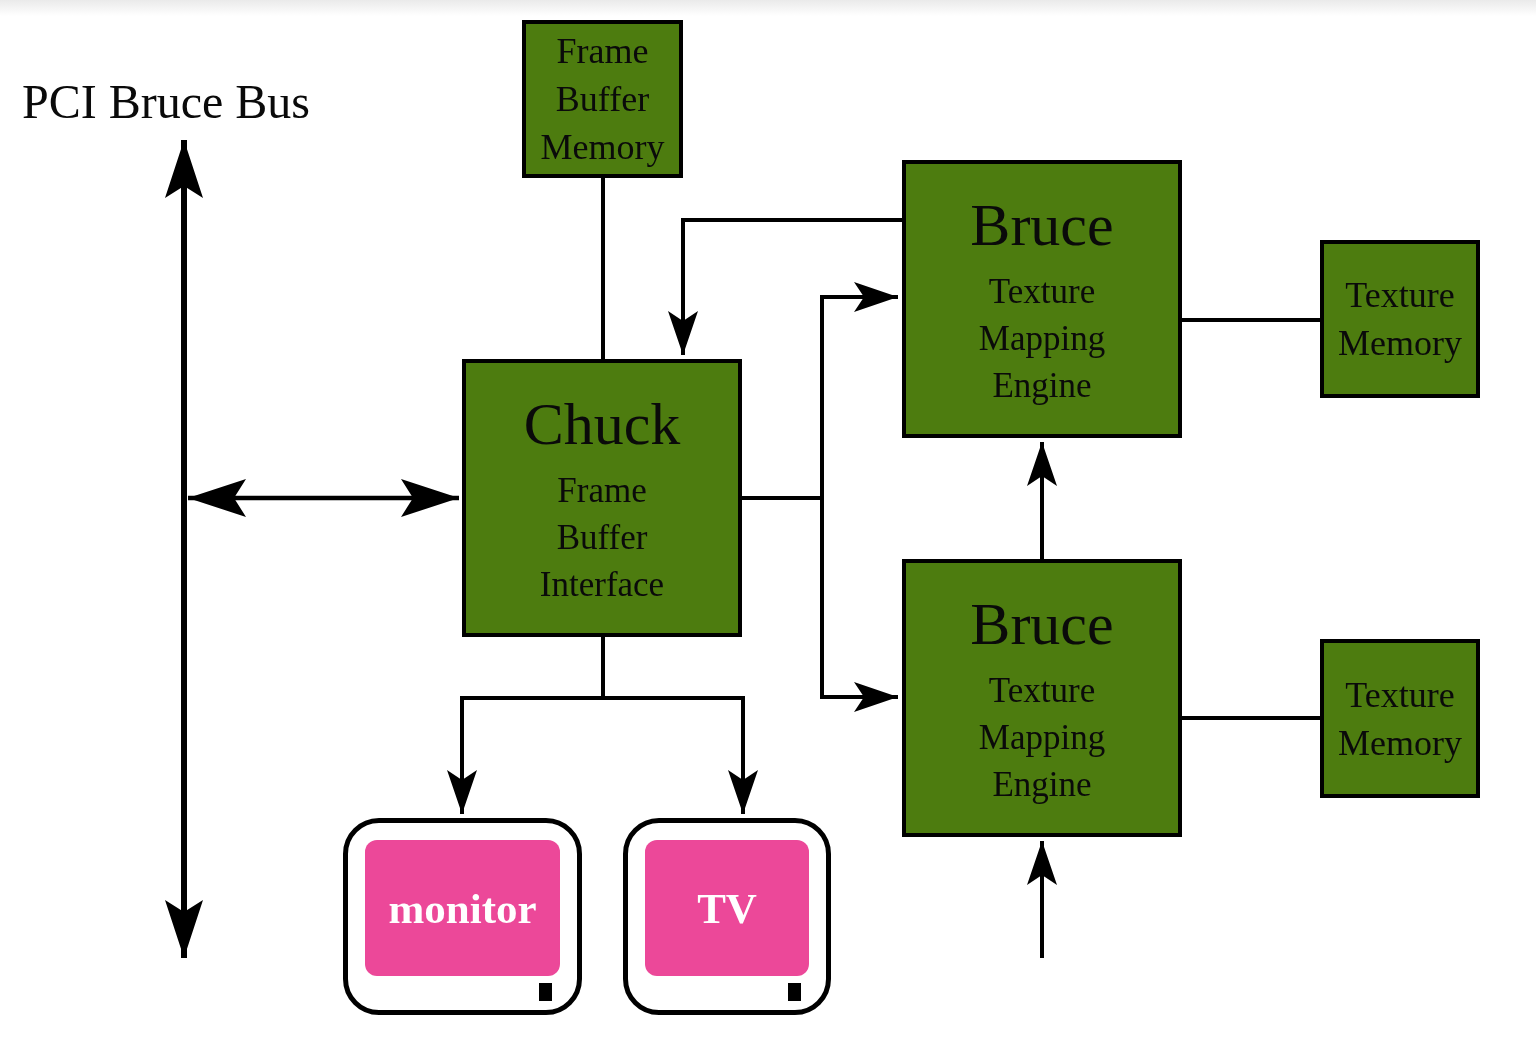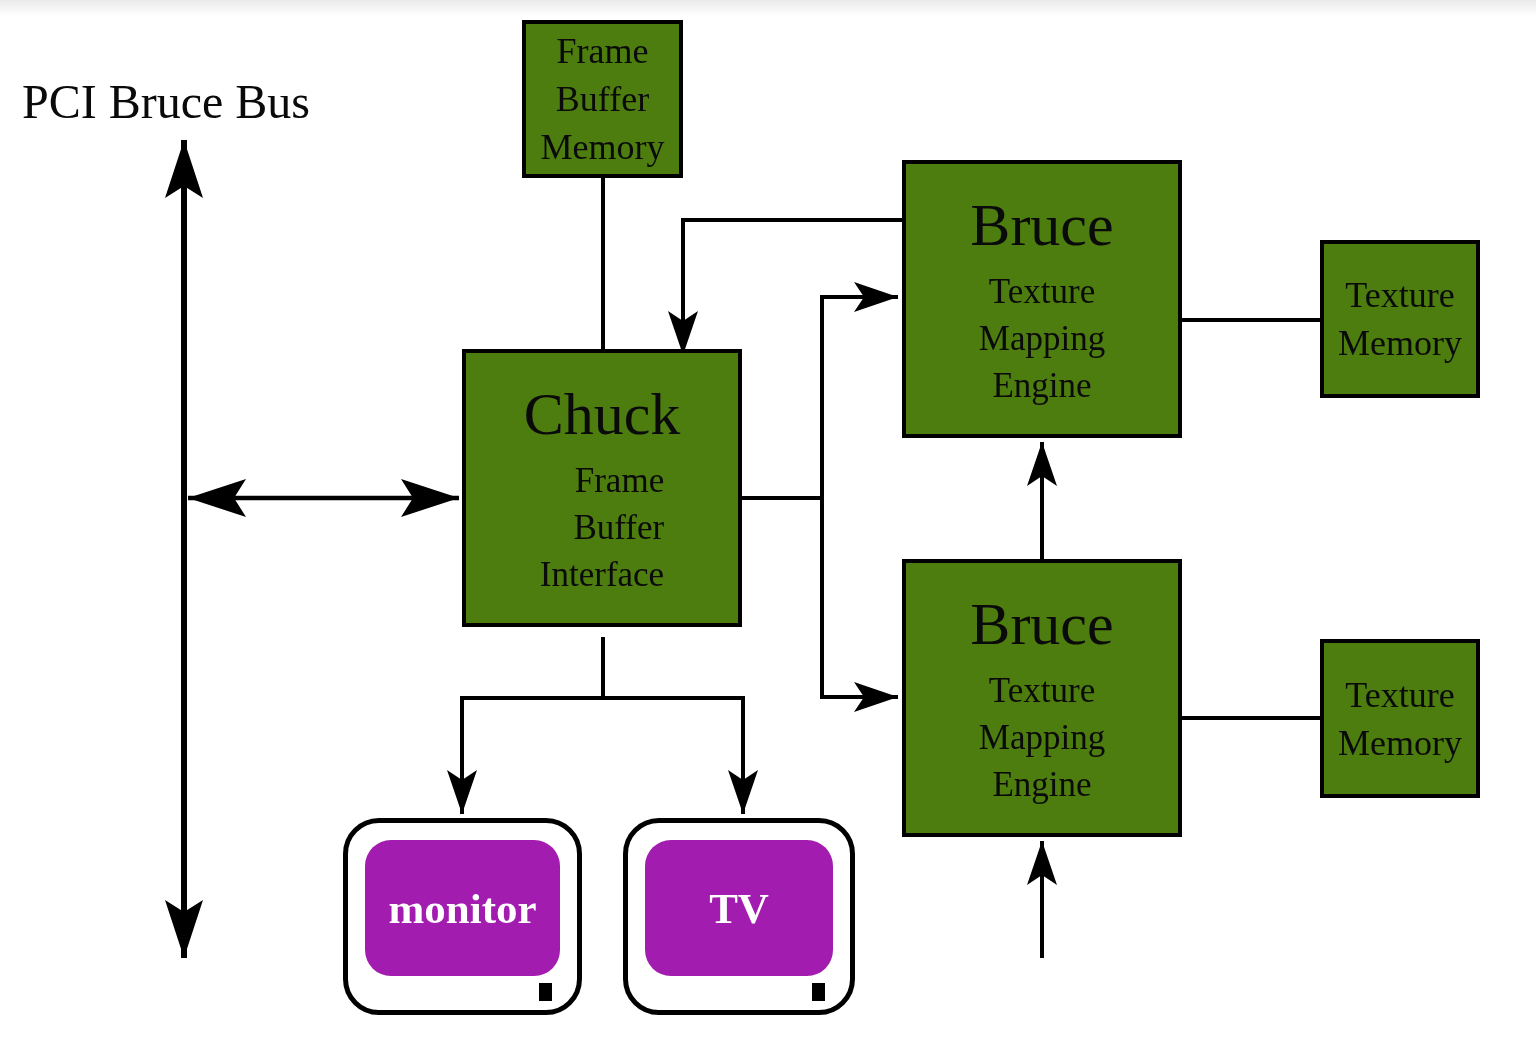--- a/index.html
+++ b/index.html
@@ -26,35 +26,35 @@
     background:#4d7c0f;
     box-sizing:border-box;
     display:flex;flex-direction:column;
     align-items:center;justify-content:center;
     text-align:center;
   }
   .small-lines{font-size:36px;line-height:48px;color:#0a0a0a;}
   .big-title{font-size:60px;line-height:70px;font-weight:normal;color:#0a0a0a;margin-bottom:8px;}
   .sub-lines{font-size:35px;line-height:47px;color:#0a0a0a;}
   .fbm{left:522px;top:20px;width:161px;height:158px;}
-  .chuck{left:462px;top:349px;width:280px;height:278px;text-align:right;}
+  .chuck{left:462px;top:359px;width:280px;height:278px;}
   .bruce1{left:902px;top:160px;width:280px;height:278px;}
   .bruce2{left:902px;top:559px;width:280px;height:278px;}
   .tm1{left:1320px;top:240px;width:160px;height:158px;}
   .tm2{left:1320px;top:639px;width:160px;height:159px;}
   .crt{
     position:absolute;
     border:5px solid #000;border-radius:36px;
     background:#fff;box-sizing:border-box;
   }
   .crt-monitor{left:343px;top:818px;width:239px;height:197px;}
-  .crt-tv{left:623px;top:818px;width:232px;height:197px;}
+  .crt-tv{left:623px;top:818px;width:208px;height:197px;}
   .crt-screen{
     position:absolute;left:17px;top:17px;right:17px;height:136px;
-    background:#a21caf;border-radius:26px;
+    background:#ec4899;border-radius:12px;
     display:flex;align-items:center;justify-content:center;
   }
   .crt-label{
     color:#fff;font-weight:bold;font-size:43px;line-height:43px;
     font-family:"Liberation Serif","DejaVu Serif",serif;
   }
   .crt-button{
     position:absolute;right:25px;bottom:9px;width:13px;height:18px;background:#000;
   }
   .noconnect-label{

